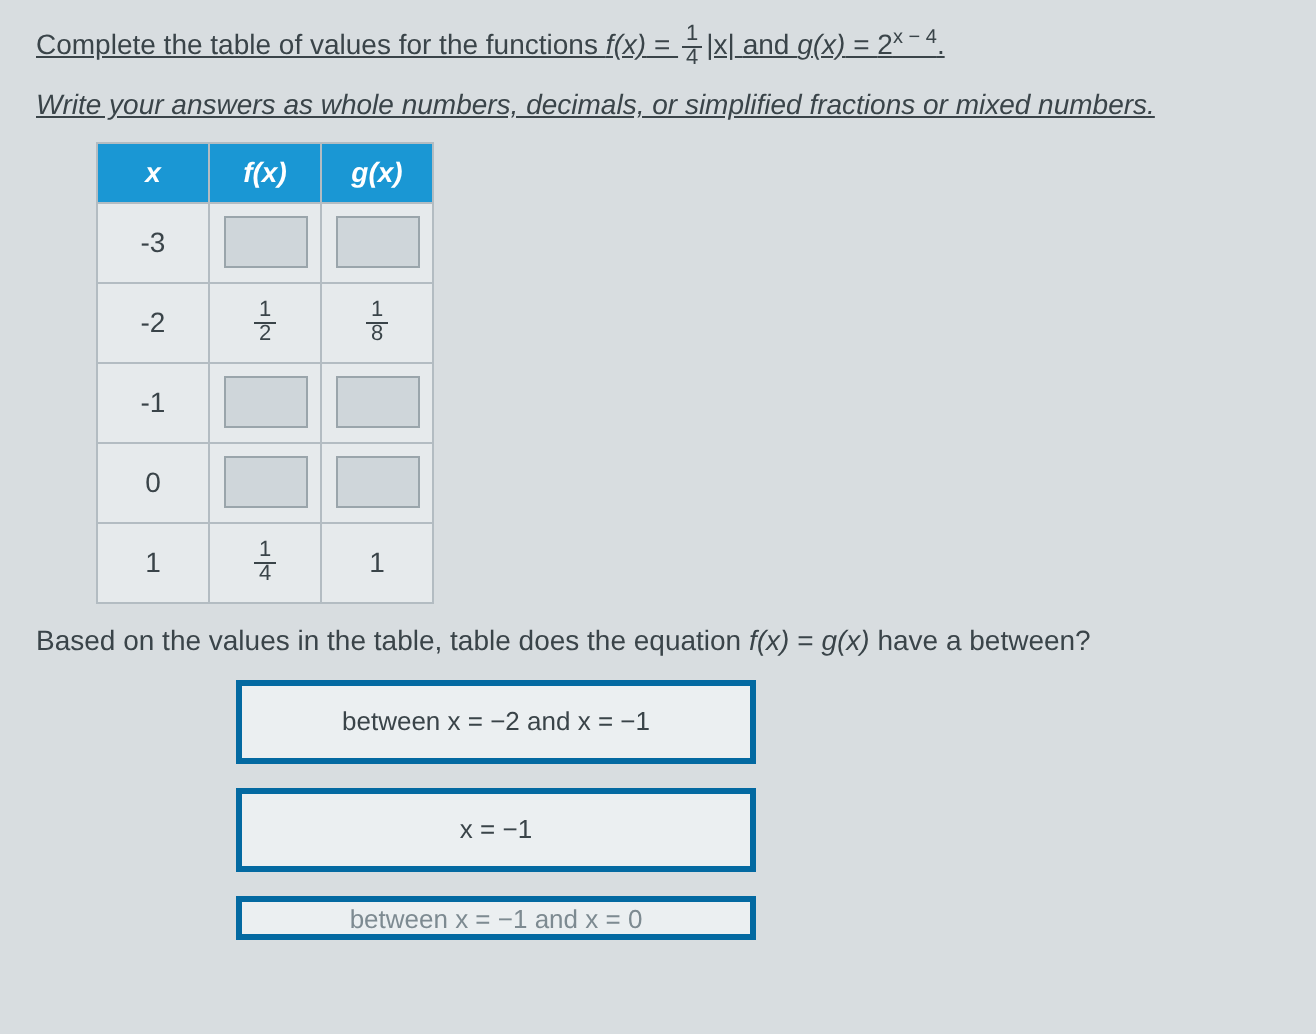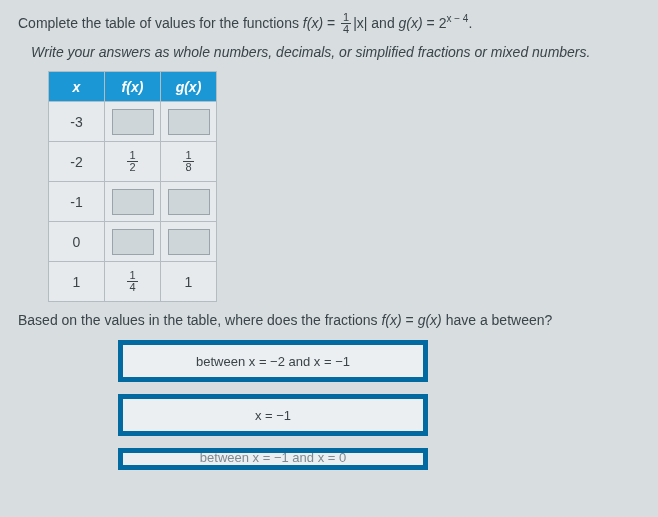--- a/index.html
+++ b/index.html
@@ -6,22 +6,22 @@
     body {
       font-family: Arial, sans-serif;
       background: #d8dde0;
       width: 658px;
       height: 517px;
       padding: 12px 18px;
       color: #3a4449;
       font-size: 14px;
       overflow: hidden;
     }
-    .instruction { margin-bottom: 8px; line-height: 1.4; }
-    .instruction em { font-style: italic; margin-left: 13px; }
+    .instruction { margin-bottom: 8px; line-height: 1.4; text-decoration: underline; }
+    .instruction em { font-style: italic; }
     .math-func { font-style: italic; }
     .fraction {
       display: inline-flex;
       flex-direction: column;
       align-items: center;
       vertical-align: middle;
       font-size: 11px;
       line-height: 1;
       margin: 0 2px;
     }
@@ -54,23 +54,23 @@
       width: 42px;
       height: 26px;
       border: 1px solid #9aa5ab;
       background: #cfd6da;
       text-align: center;
       font-size: 13px;
     }
     .question { margin: 10px 0 12px 0; }
     .answers { margin-left: 100px; }
     .answer-box {
-      border: 5px solid #0369a1;
+      border: 3px solid #0369a1;
       background: #ebeff1;
-      width: 310px;
+      width: 260px;
       height: 42px;
       margin-bottom: 12px;
       display: flex;
       align-items: center;
       justify-content: center;
       font-size: 13px;
       color: #3a4449;
     }
     .answer-box.cutoff {
       height: 22px;
@@ -137,21 +137,21 @@
               <span class="num">1</span>
               <span class="den">4</span>
             </span></td>
       <td>1</td>
     </tr>
   </tbody>
     </table>
 </div>
 
 <div class="question">
-  <span>Based on the values in the table, where does the fractions </span><span class="math-func">f(x)</span><span> = </span><span class="math-func">g(x)</span><span> have a between?</span>
+  <span>Based on the values in the table, table does the equation </span><span class="math-func">f(x)</span><span> = </span><span class="math-func">g(x)</span><span> have a between?</span>
 </div>
 
 <div class="answers">
   <div class="answer-box">
     <span>between x = −2 and x = −1</span>
   </div>
   <div class="answer-box">
     <span>x = −1</span>
   </div>
   <div class="answer-box cutoff">

